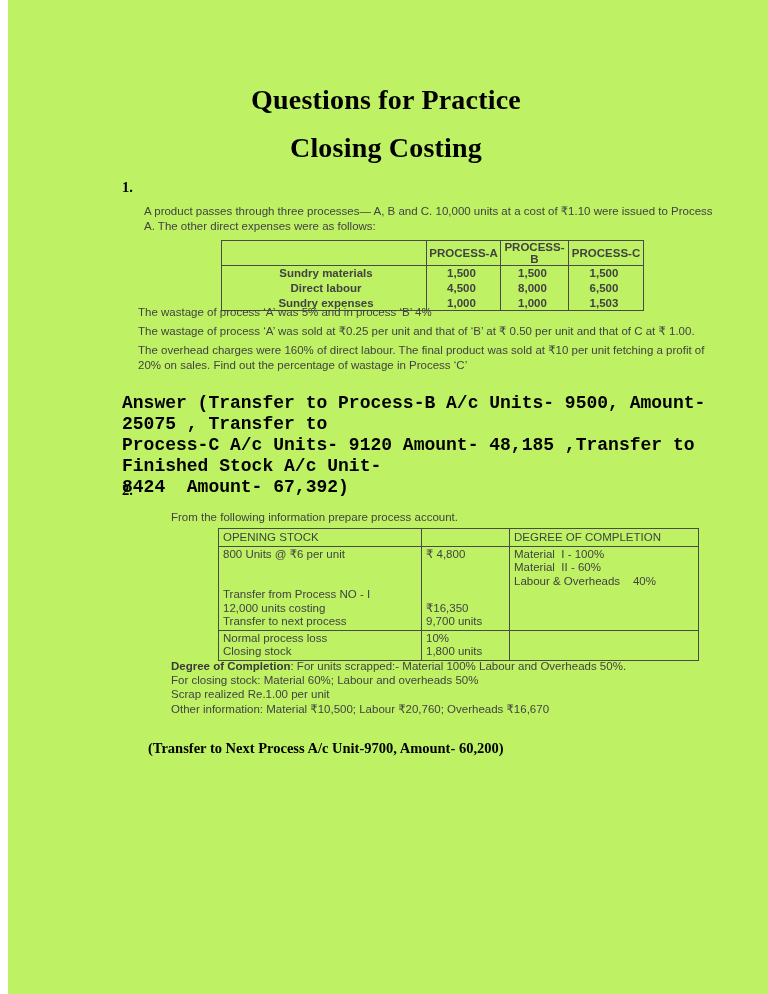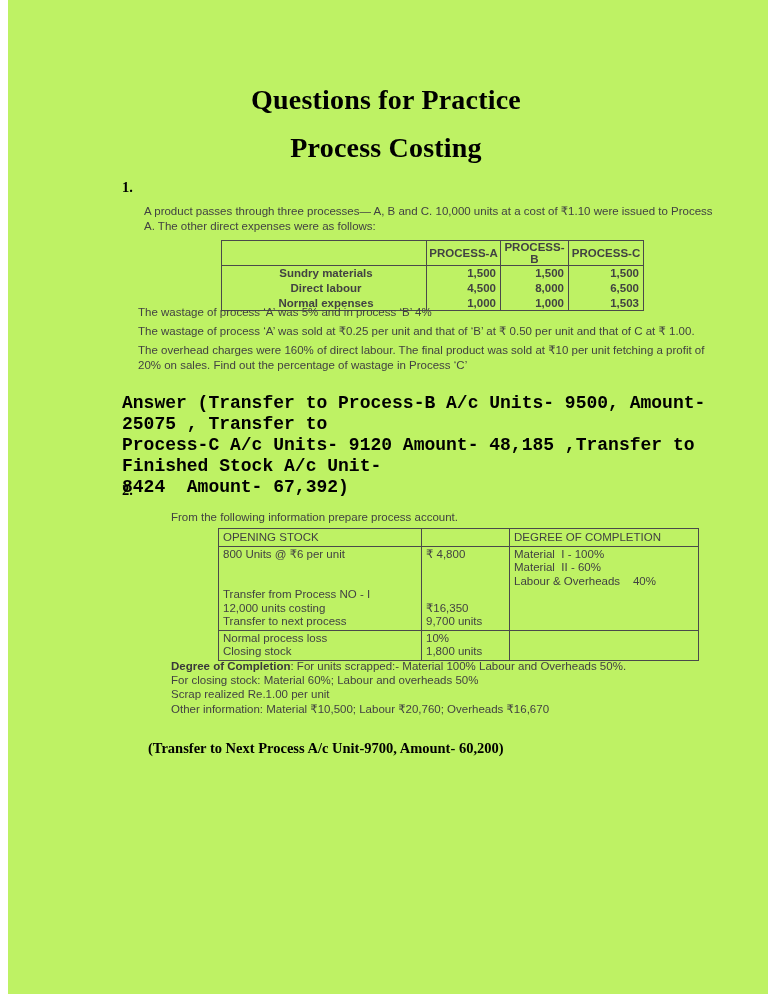--- a/index.html
+++ b/index.html
@@ -18,21 +18,21 @@
   #q2-num { top:482px; }
   .body-text { font-size:11.5px; line-height:14.5px; }
   #q1-intro { position:absolute; left:136px; top:204px; width:578px; }
   
   #q1-table { position:absolute; left:213px; top:240px; border-collapse:collapse; table-layout:fixed;
               font-size:11.5px; color:#424242; border:1px solid #4a4a4a; }
   #q1-table th, #q1-table td { border-left:1px solid #4a4a4a; font-weight:bold; overflow:hidden; }
   #q1-table thead th { border-bottom:1px solid #4a4a4a; height:17px; text-align:center; }
   #q1-table tbody td { height:15px; }
   #q1-table .lbl { text-align:center; padding-left:4px; }
-  #q1-table .num { text-align:right; padding-right:4px; }
+  #q1-table .num { text-align:center; padding-right:4px; }
   
   #q1-notes { position:absolute; left:130px; top:305px; width:584px; }
   #q1-notes p { margin:0 0 4.5px 0; }
   #q1-answer { position:absolute; left:114px; top:393px; width:630px; font-size:18px; line-height:21px; white-space:pre-line;font-family:Liberation Mono, monospace; }
   #q2-intro { position:absolute; left:163px; top:510px; }
   
   #q2-table { position:absolute; left:210px; top:528px; border-collapse:collapse; table-layout:fixed;
               font-size:11.5px; color:#424242; }
   #q2-table td { border:1px solid #4a4a4a; vertical-align:top; padding:1px 4px; line-height:13.5px; overflow:hidden; }
   #q2-table td.hdr { height:17px; line-height:14.5px; }
@@ -42,21 +42,21 @@
   #q2-notes p { margin:0; line-height:14.2px; }
   .bold-sans { font-weight:bold; color:#3a3a3a; }
   #q2-answer { position:absolute; left:140px; top:740px; font-size:14.5px; }
 </style>
 </head>
 <body>
 
 <div class="page">
 
   <div class="serif doc-title" id="title-line1">Questions for Practice</div>
-  <div class="serif doc-title" id="title-line2">Process Costing</div>
+  <div class="serif doc-title" id="title-line2">Closing Costing</div>
 
   <div class="serif qnum" id="q1-num">1.</div>
   <p class="body-text" id="q1-intro">A product passes through three processes— A, B and C. 10,000 units at a cost of ₹1.10 were issued to Process A. The other direct expenses were as follows:</p>
 
   <table id="q1-table">
     <colgroup>
       <col style="width:205px">
         <col style="width:74px">
         <col style="width:68px">
         <col style="width:75px">
@@ -76,21 +76,21 @@
         <td class="num">1,500</td>
         <td class="num">1,500</td>
       </tr>
       <tr>
         <td class="lbl">Direct labour</td>
         <td class="num">4,500</td>
         <td class="num">8,000</td>
         <td class="num">6,500</td>
       </tr>
       <tr>
-        <td class="lbl">Normal expenses</td>
+        <td class="lbl">Sundry expenses</td>
         <td class="num">1,000</td>
         <td class="num">1,000</td>
         <td class="num">1,503</td>
       </tr>
     </tbody>
   </table>
 
   <div class="body-text" id="q1-notes">
     <p>The wastage of process ‘A’ was 5% and in process ‘B’ 4%</p>
     <p>The wastage of process ‘A’ was sold at ₹0.25 per unit and that of ‘B’ at ₹ 0.50 per unit and that of C at ₹ 1.00.</p>

